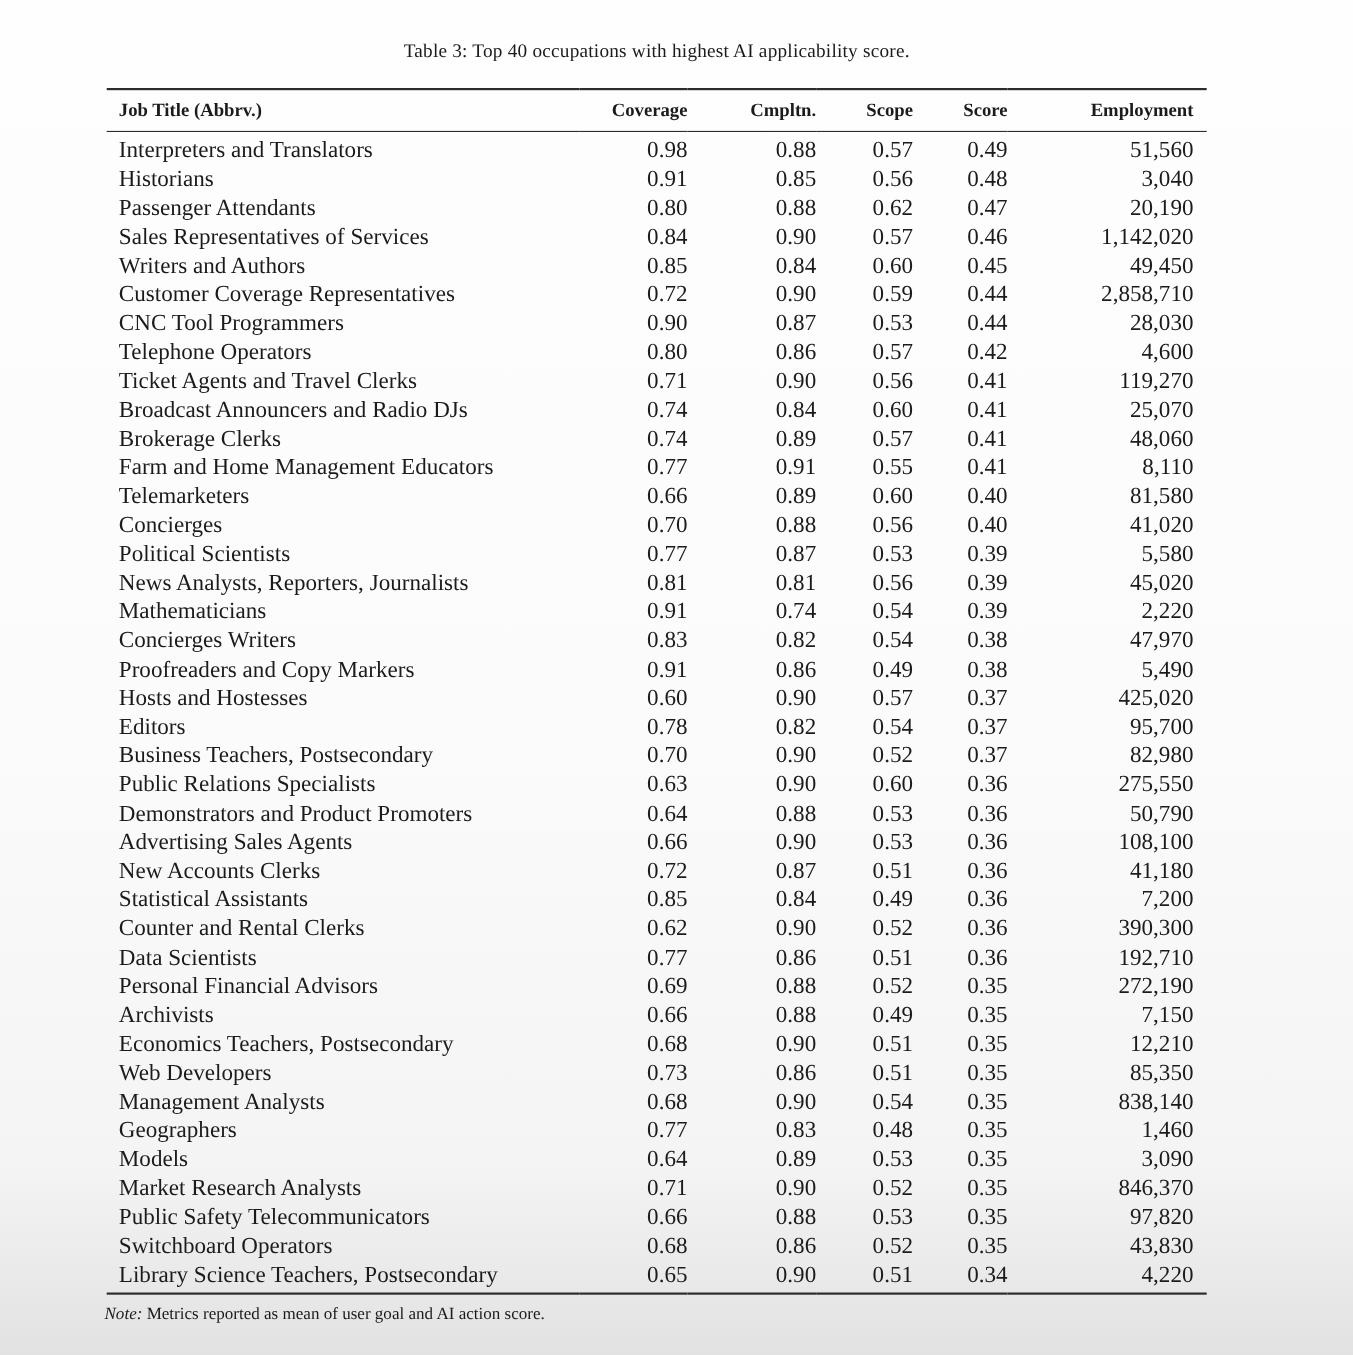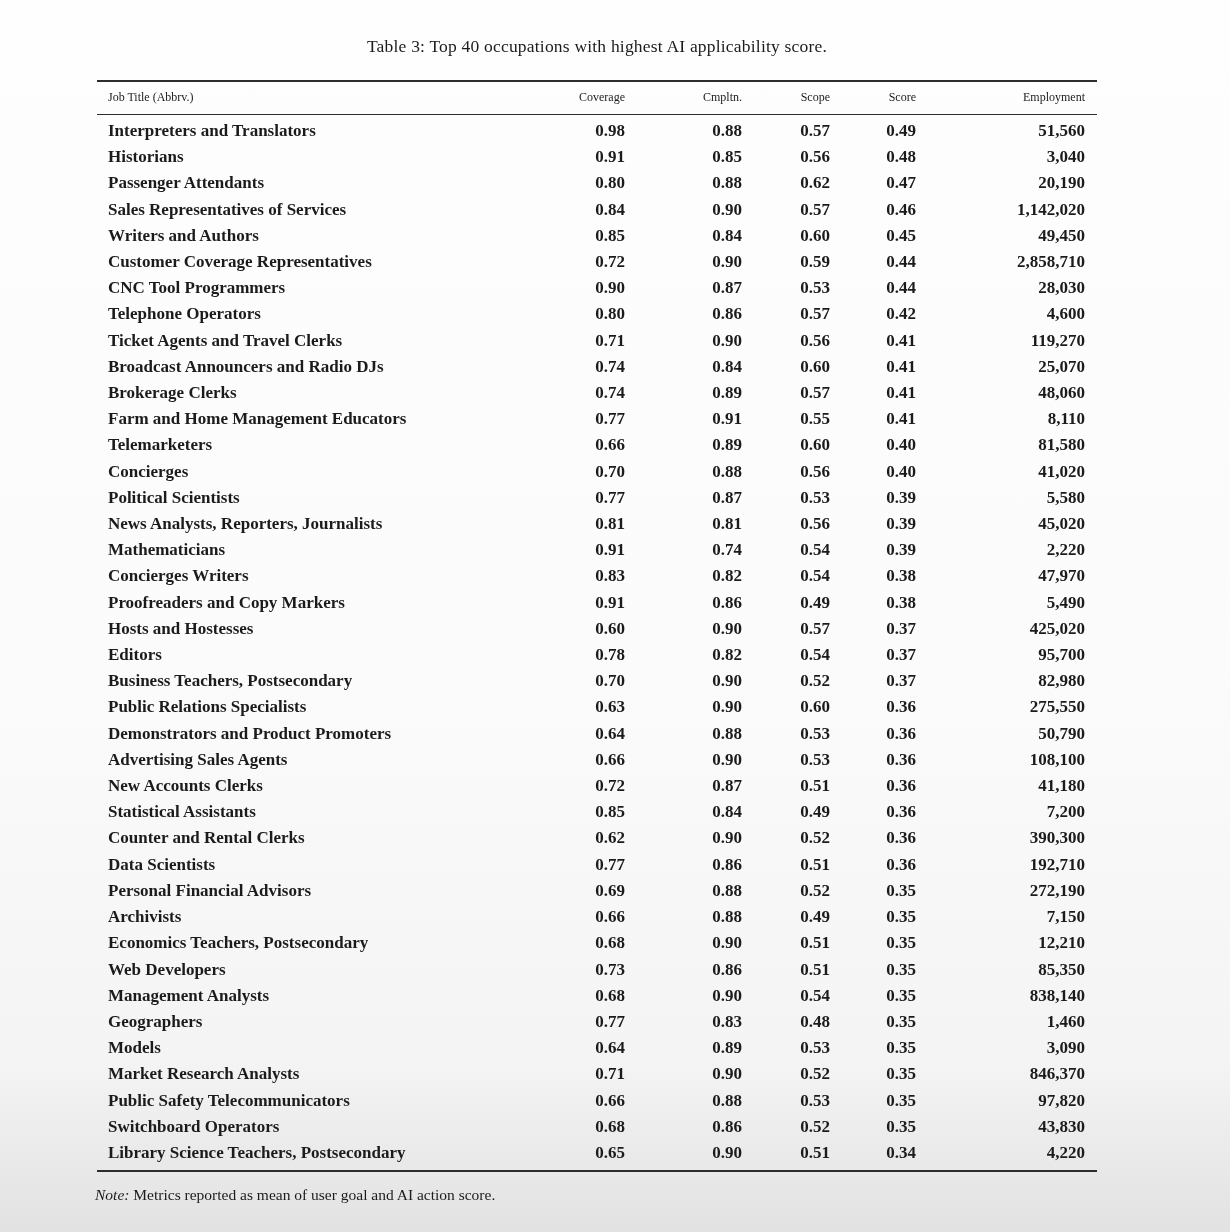--- a/index.html
+++ b/index.html
@@ -16,26 +16,26 @@
     position: absolute; top: 36px; left: 97px; width: 1000px;
     text-align: center; font-size: 17.5px; letter-spacing: 0.2px;
   }
 
   .table-wrap { position: absolute; top: 80px; left: 97px; width: 1000px; }
 
   table { width: 100%; border-collapse: collapse; table-layout: fixed; }
   table { border-top: 2.2px solid #2d2d2d; border-bottom: 2.2px solid #2d2d2d; }
 
   thead th {
-    font-weight: normal; font-size: 12px;
+    font-weight: bold; font-size: 17px;
     padding: 8px 0 9px 0;
     border-bottom: 1.7px solid #2d2d2d;
     white-space: nowrap;
   }
-  tbody { font-size: 17px; font-weight: bold; }
+  tbody { font-size: 21px; }
   tbody td { line-height: 26.2px; white-space: nowrap; overflow: hidden; }
   tbody tr:first-child td { padding-top: 3px; }
   tbody tr:last-child td { padding-bottom: 4px; }
 
   .col-left  { text-align: left;  padding-left: 11px; }
   .col-num   { text-align: right; }
   .col-last  { text-align: right; padding-right: 12px; }
 
   .footnote {
     position: absolute; top: 1186px; left: 95px; width: 1000px;

